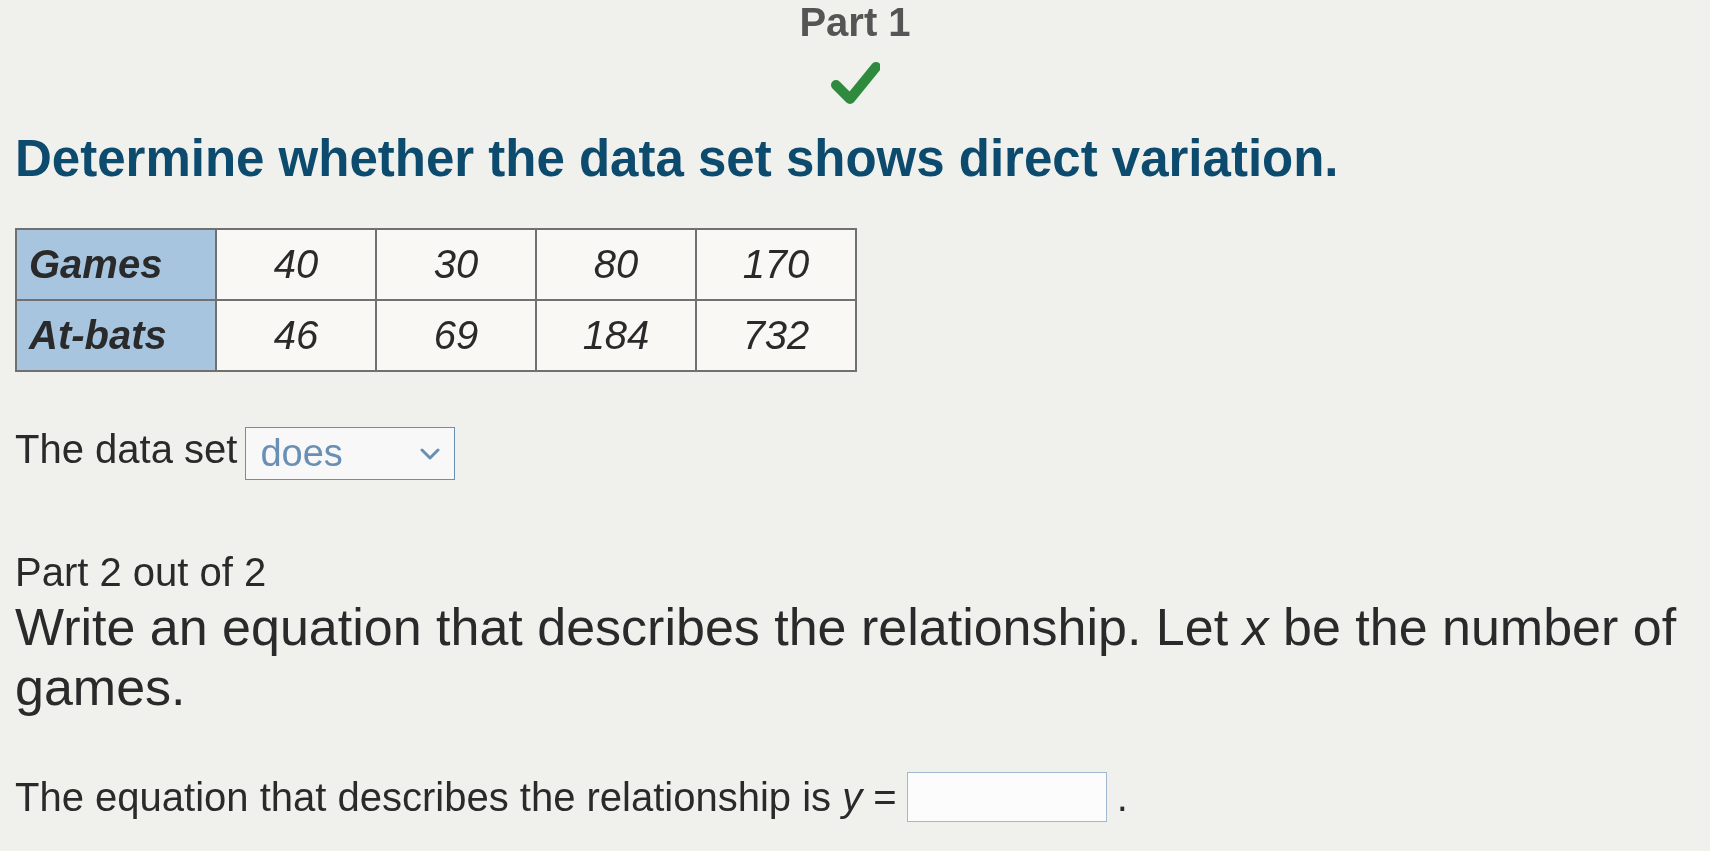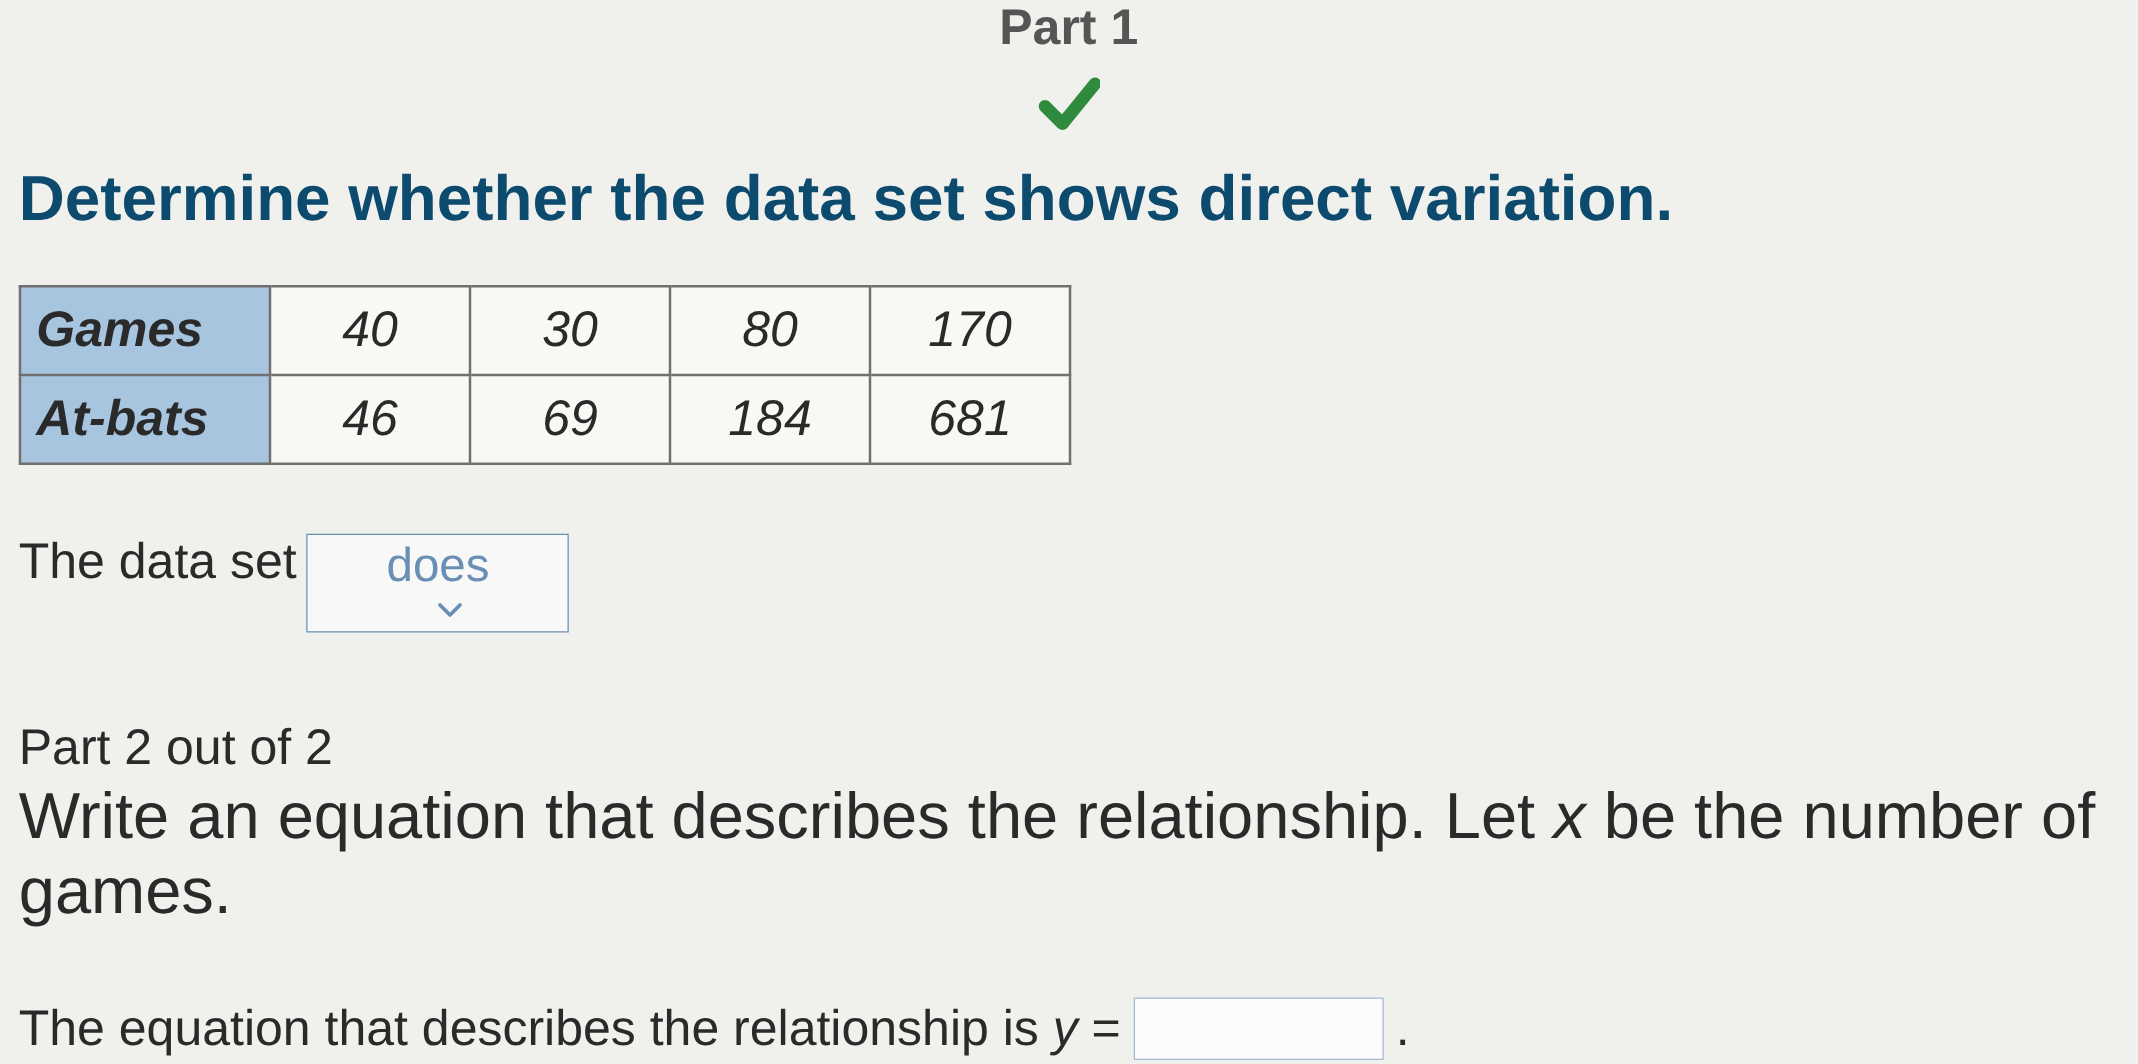--- a/index.html
+++ b/index.html
@@ -82,21 +82,20 @@
     .dropdown {
       display: inline-flex;
       align-items: center;
       border: 1px solid #6a8fb5;
       background: #f8f8f8;
       padding: 4px 14px;
       min-width: 210px;
       color: #6a8fb5;
       font-size: 38px;
       position: relative;
-      flex-direction: column;
     }
     .dropdown-value {
       flex: 1;
     }
     .dropdown-arrow {
       color: #6a8fb5;
       font-size: 22px;
       margin-left: 20px;
     }
     .part2-label {
@@ -149,21 +148,21 @@
       <td class="cell">40</td>
       <td class="cell">30</td>
       <td class="cell">80</td>
       <td class="cell">170</td>
     </tr>
     <tr>
       <td class="row-header">At-bats</td>
       <td class="cell">46</td>
       <td class="cell">69</td>
       <td class="cell">184</td>
-      <td class="cell">681</td>
+      <td class="cell">732</td>
     </tr>
   </tbody>
     </table>
 
   <div class="answer-line">
     <span>The data set</span>
     <span class="dropdown">
       <span class="dropdown-value">does</span>
       <span class="dropdown-arrow">
         <svg width="20" height="14" viewBox="0 0 20 14">

